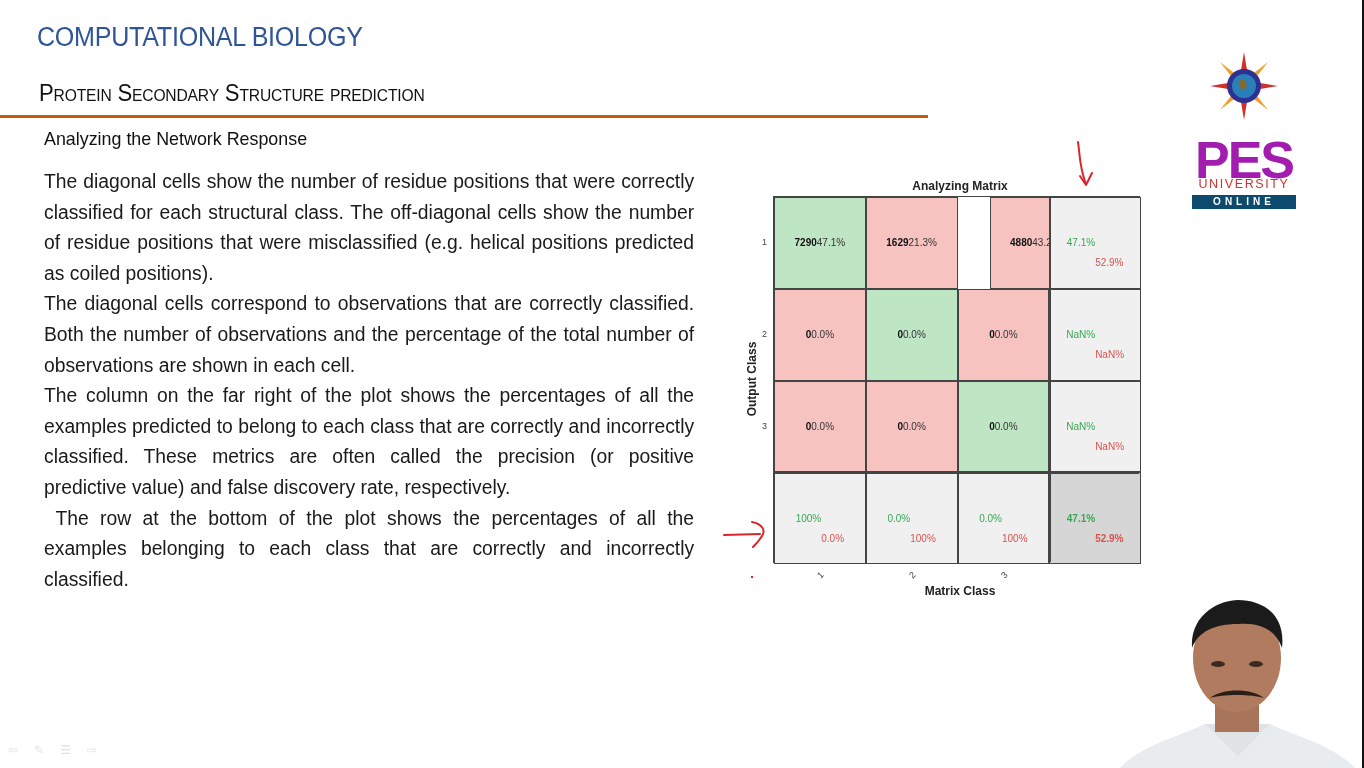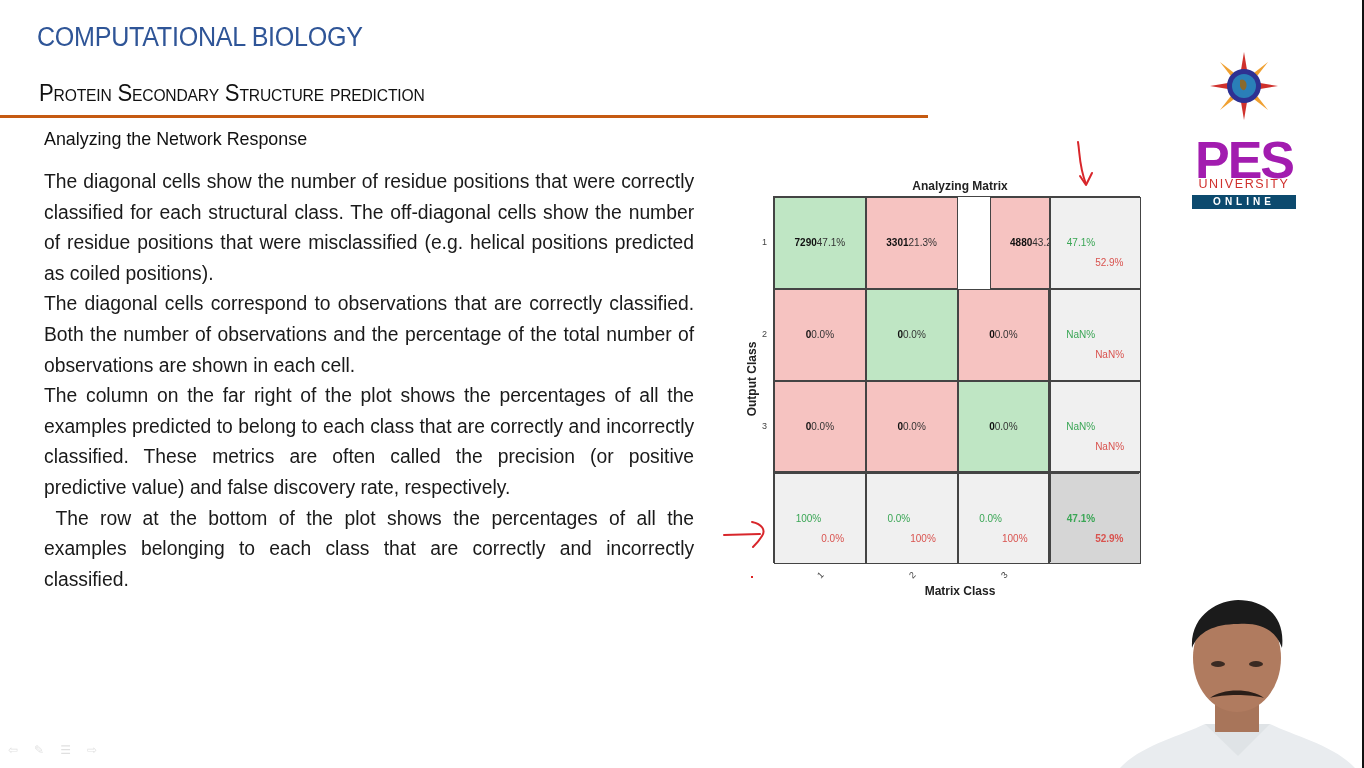--- a/index.html
+++ b/index.html
@@ -98,21 +98,21 @@
 
 <div class="cm-title">Analyzing Matrix</div>
 
 <div class="cm-grid">
 
   <div class="cm-cell cm-green" style="left:0;top:0;">
     <span class="count">7290</span>
     <span class="pct">47.1%</span>
   </div>
   <div class="cm-cell cm-red" style="left:91.75px;top:0;">
-    <span class="count">3301</span>
+    <span class="count">1629</span>
     <span class="pct">21.3%</span>
   </div>
   <div class="cm-cell cm-red" style="left:183.5px;top:0;margin-left:32px;">
     <span class="count">4880</span>
     <span class="pct">43.2%</span>
   </div>
   <div class="cm-cell cm-grey" style="left:275.25px;top:0;">
     <span class="good">47.1%</span>
     <span class="bad">52.9%</span>
   </div>

